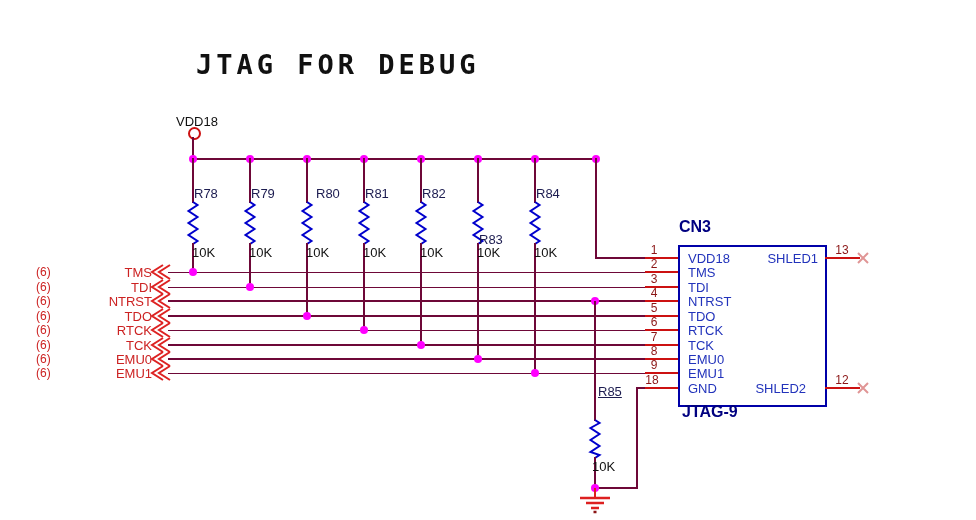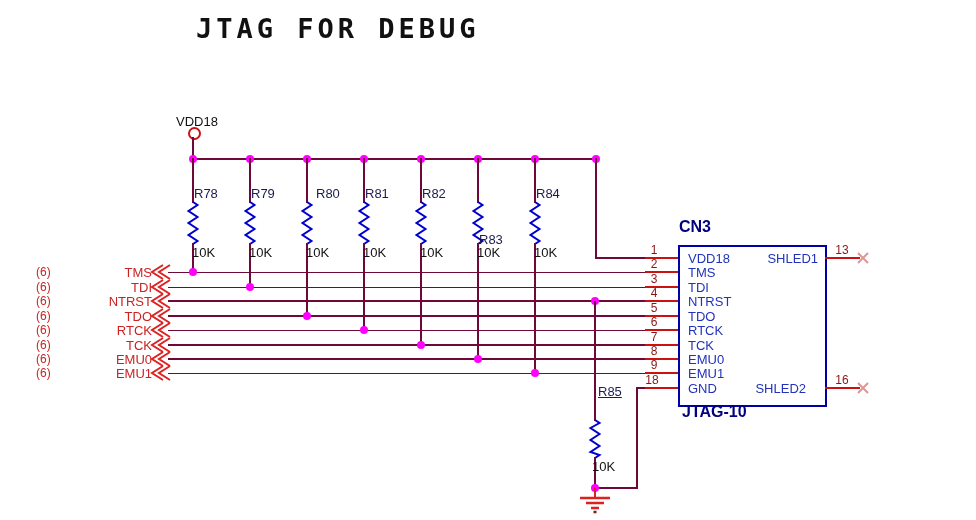--- a/index.html
+++ b/index.html
@@ -6,21 +6,21 @@
   #canvas{position:relative;width:976px;height:520px;background:#ffffff;overflow:hidden;
           font-family:"Liberation Sans","DejaVu Sans",sans-serif;}
   
   .w{position:absolute;background:var(--wire);}
   .h2{height:2px}.h1{height:1px}.v2{width:2px}
   .stub{position:absolute;height:2px;background:var(--stub);}
   .dot{position:absolute;width:8px;height:8px;border-radius:50%;background:var(--junction);}
   
   .txt{position:absolute;white-space:nowrap;font-size:13px;line-height:15px;}
   .title{position:absolute;font-family:"DejaVu Sans Mono","Liberation Mono",monospace;
-         font-weight:bold;font-size:27px;letter-spacing:4px;color:#111;}
+         font-weight:bold;font-size:27px;letter-spacing:4px;color:#111;margin-top:36px;}
   .netlbl{color:var(--red_label);}
   .buslbl{color:var(--red_label);font-size:12px;}
   .reflbl{color:var(--ref_text);}
   .vallbl{color:#111;}
   .pinname{color:var(--pin_text);}
   .pinnum{color:var(--pin_number);font-size:12px;text-align:center;}
   .navy{color:var(--navy);font-weight:bold;font-size:16px;}
   .right{text-align:right;}
   .black{color:#111;}
   
@@ -192,21 +192,21 @@
   <svg style="left:577px;top:488px;" width="36" height="26">
     <line x1="18" y1="0" x2="18" y2="9" stroke="#dd2020" stroke-width="2"></line>
     <line x1="3" y1="10" x2="33" y2="10" stroke="#dd2020" stroke-width="2.5"></line>
     <line x1="9" y1="15" x2="27" y2="15" stroke="#dd2020" stroke-width="2.5"></line>
     <line x1="14" y1="20" x2="22" y2="20" stroke="#dd2020" stroke-width="2.5"></line>
     <line x1="16.5" y1="24" x2="19.5" y2="24" stroke="#8b1515" stroke-width="2.5"></line>
   </svg>
 
   <div class="txt navy" style="left:679px;top:219px;">CN3</div>
   <div class="connbox" style="left:678px;top:245px;width:145px;height:158px;"></div>
-  <div class="txt navy" style="left:682px;top:404px;">JTAG-10</div>
+  <div class="txt navy" style="left:682px;top:404px;">JTAG-9</div>
 
   <div class="stub" style="left:645px;top:257px;width:33px;"></div>
   <div class="stub" style="left:645px;top:271px;width:33px;"></div>
   <div class="stub" style="left:645px;top:286px;width:33px;"></div>
   <div class="stub" style="left:645px;top:300px;width:33px;"></div>
   <div class="stub" style="left:645px;top:315px;width:33px;"></div>
   <div class="stub" style="left:645px;top:329px;width:33px;"></div>
   <div class="stub" style="left:645px;top:344px;width:33px;"></div>
   <div class="stub" style="left:645px;top:358px;width:33px;"></div>
   <div class="stub" style="left:645px;top:372px;width:33px;"></div>
@@ -236,18 +236,18 @@
   <div class="txt pinname right" style="left:740px;top:251px;width:78px;">SHLED1</div>
   <div class="txt pinname right" style="left:728px;top:381px;width:78px;">SHLED2</div>
 
   <div class="stub" style="left:825px;top:257px;width:35px;"></div>
   <div class="txt pinnum" style="left:828px;top:243px;width:28px;">13</div>
   <svg style="left:857px;top:252px;" width="12" height="12">
       <path d="M1,1 L11,11 M1,11 L11,1" stroke="#e09595" stroke-width="2" fill="none"></path>
     </svg>
 
   <div class="stub" style="left:825px;top:387px;width:35px;"></div>
-  <div class="txt pinnum" style="left:828px;top:373px;width:28px;">16</div>
+  <div class="txt pinnum" style="left:828px;top:373px;width:28px;">12</div>
   <svg style="left:857px;top:382px;" width="12" height="12">
       <path d="M1,1 L11,11 M1,11 L11,1" stroke="#e09595" stroke-width="2" fill="none"></path>
     </svg>
 
 </div>
 
 </body></html>

